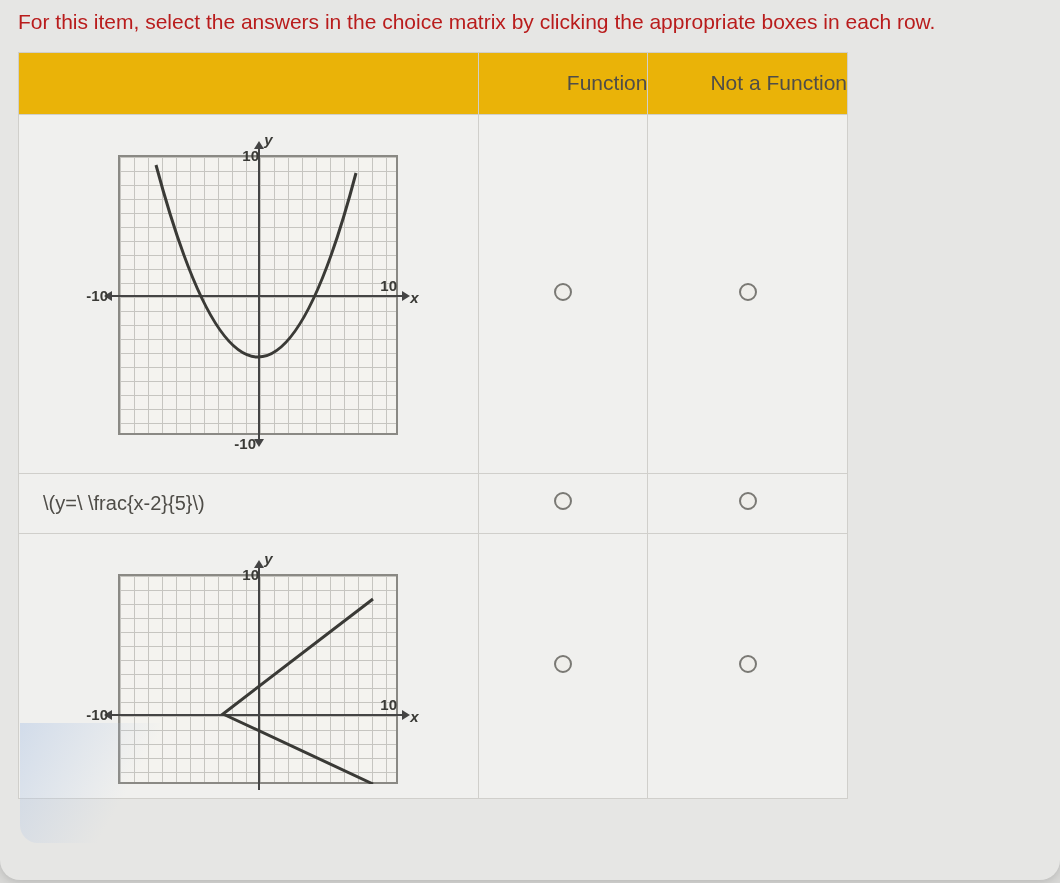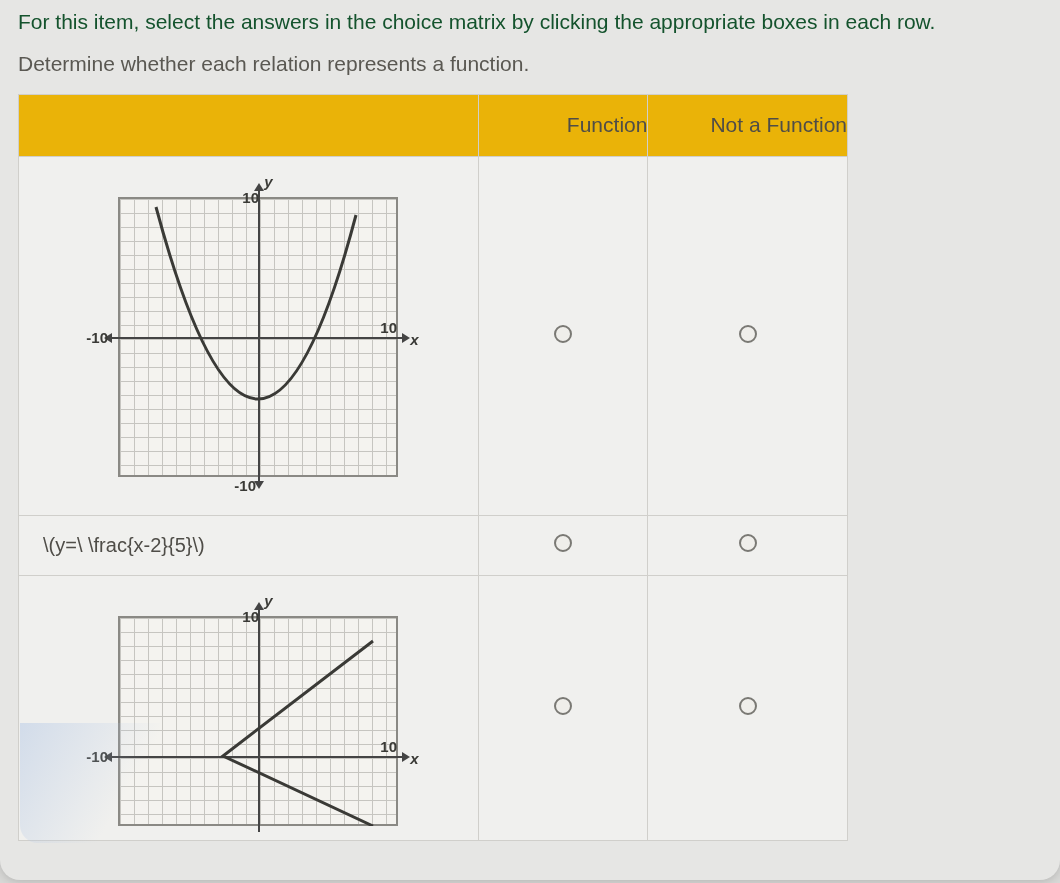--- a/index.html
+++ b/index.html
@@ -12,21 +12,21 @@
     position: relative;
   }
   .card {
     background: #e6e6e4;
     border-radius: 0 0 20px 20px;
     padding: 0 18px 0 18px;
     box-shadow: 0 2px 8px rgba(0,0,0,0.15);
     height: 880px;
   }
   .instruction {
-    color: #14532d;
+    color: #b91c1c;
     font-size: 21px;
     padding: 6px 0 14px 0;
     line-height: 1.5;
   }
   .question {
     color: #5a5852;
     font-size: 21px;
     padding-bottom: 18px;
   }
   table.matrix {
@@ -130,21 +130,20 @@
     background: linear-gradient(120deg, rgba(180,200,230,0.5), rgba(255,255,255,0) 70%);
     pointer-events:none;
     border-radius: 0 0 0 18px;
   }
 </style>
 </head>
 <body>
 
 <div class="card">
   <p class="instruction">For this item, select the answers in the choice matrix by clicking the appropriate boxes in each row.</p>
-  <p class="question">Determine whether each relation represents a function.</p>
 
   <table class="matrix">
     <thead>
       <tr>
         <th class="relation-header"></th>
         <th class="col-func">Function</th>
         <th class="col-notfunc">Not a Function</th>
       </tr>
     </thead>
     <tbody>

